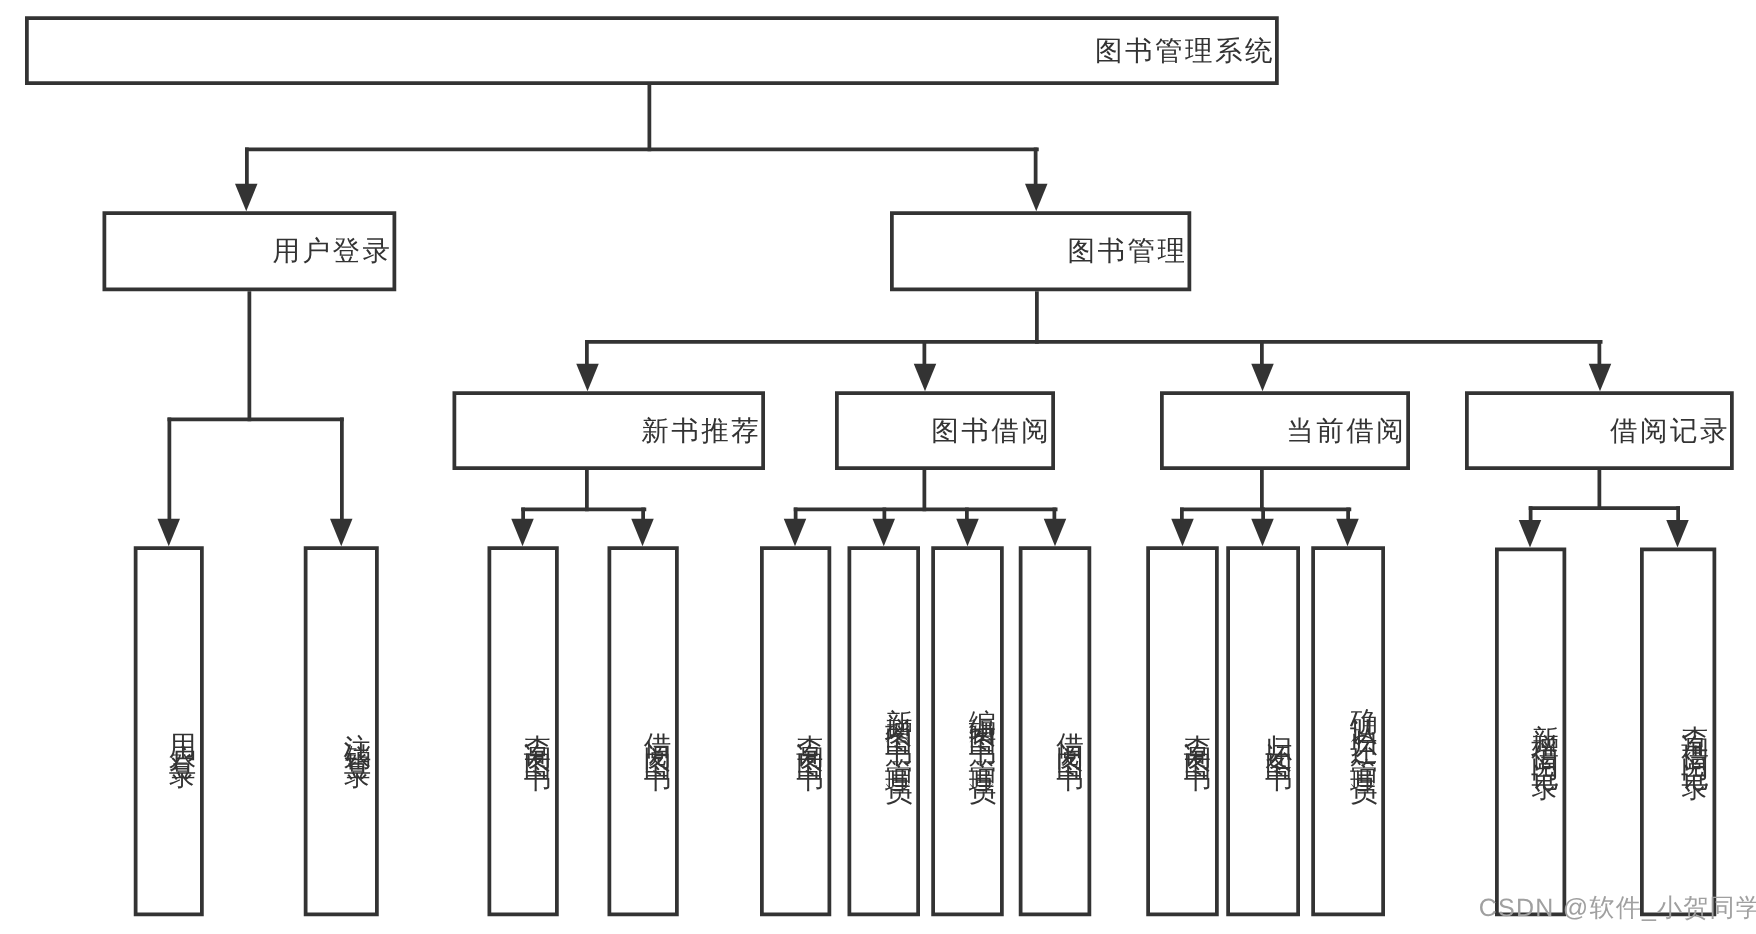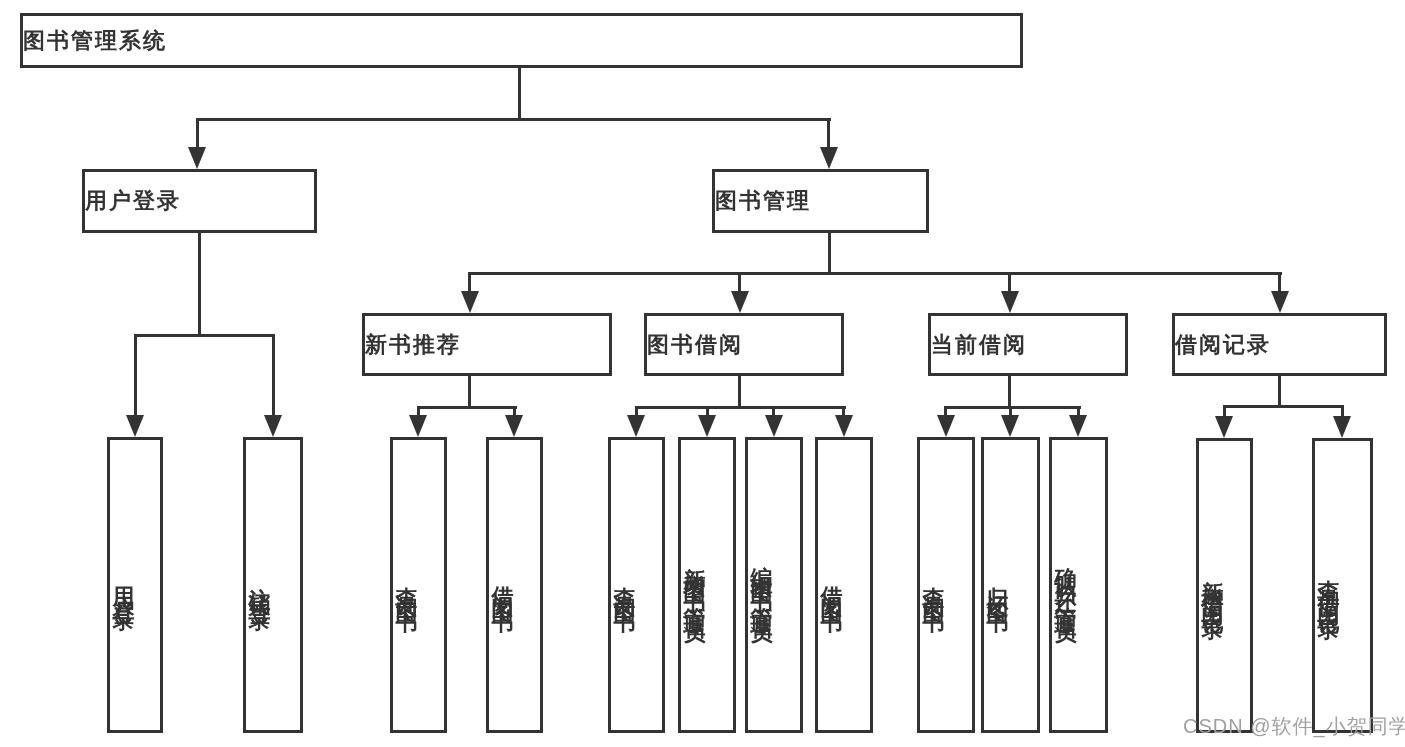--- a/index.html
+++ b/index.html
@@ -2,23 +2,22 @@
 <html><head>
 <meta charset="utf-8">
 <style>
   html,body { margin:0; padding:0; background:#ffffff; }
   .canvas {
     position:relative; width:1405px; height:747px; background:#ffffff;
     font-family:"Liberation Sans", sans-serif; color:#333333; overflow:hidden;
   }
   .node {
     position:absolute; box-sizing:border-box; background:#ffffff;
-    border:3px solid #333333; display:flex; align-items:center; justify-content:flex-start;
+    border:3px solid #333333; display:flex; align-items:center; justify-content:flex-end;
     z-index:2;
-    font-weight:bold;
   }
   .node-label { font-size:22px; letter-spacing:2px; color:#333333; }
   .leaf-label {
     writing-mode:vertical-rl; text-orientation:mixed;
     font-size:22px; letter-spacing:8px; line-height:1.25;
     white-space:nowrap; color:#333333;
   }
   .hline, .vline { position:absolute; background:#333333; z-index:1; }
   .hline { height:3px; }
   .vline { width:3px; }
@@ -97,29 +96,29 @@
   <div class="arrow" style="left:1333px;top:416px"></div>
 
   <div class="node" style="left:20px;top:13px;width:1003px;height:55px">
     <span class="node-label">图书管理系统</span>
   </div>
 
   <div class="node" style="left:82px;top:169px;width:235px;height:64px">
     <span class="node-label">用户登录</span>
   </div>
 
-  <div class="node" style="left:712px;top:169px;width:217px;height:64px">
+  <div class="node" style="left:712px;top:169px;width:241px;height:64px">
     <span class="node-label">图书管理</span>
   </div>
 
   <div class="node" style="left:362px;top:313px;width:250px;height:63px">
     <span class="node-label">新书推荐</span>
   </div>
 
-  <div class="node" style="left:644px;top:313px;width:200px;height:63px">
+  <div class="node" style="left:668px;top:313px;width:176px;height:63px">
     <span class="node-label">图书借阅</span>
   </div>
 
   <div class="node" style="left:928px;top:313px;width:200px;height:63px">
     <span class="node-label">当前借阅</span>
   </div>
 
   <div class="node" style="left:1172px;top:313px;width:215px;height:63px">
     <span class="node-label">借阅记录</span>
   </div>

